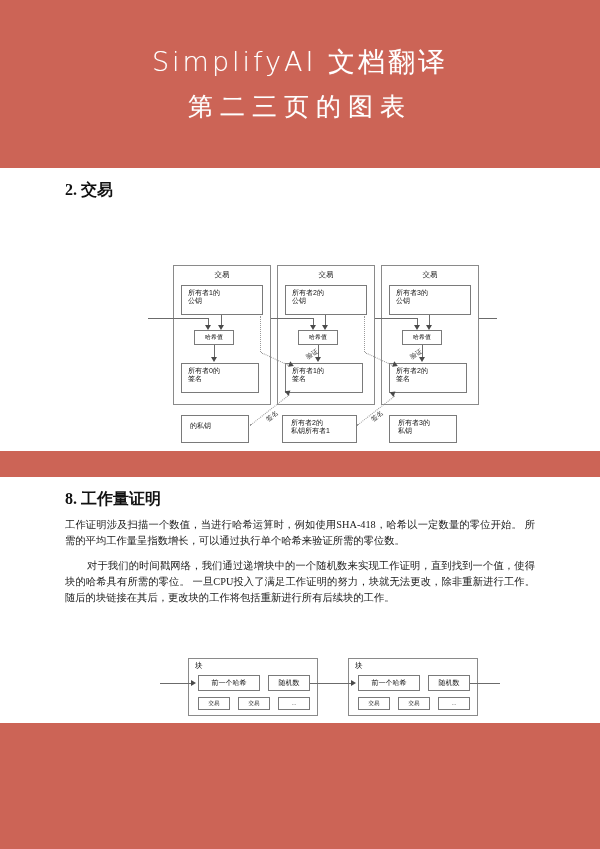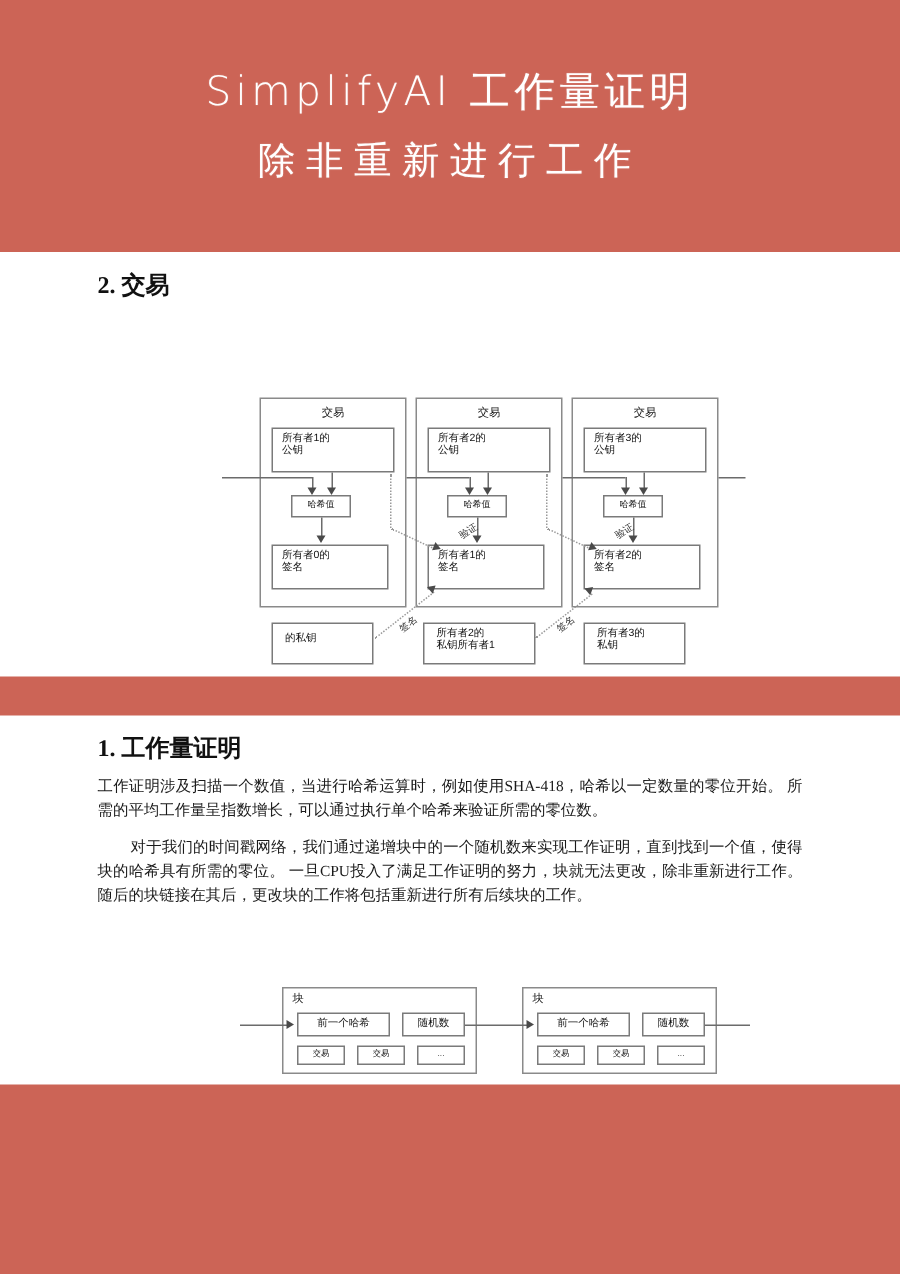--- a/index.html
+++ b/index.html
@@ -156,22 +156,22 @@
     font-family: "Liberation Sans", sans-serif;
     white-space: nowrap;
   }
   .rot-neg { transform: rotate(-32deg); }
   .rot-pos { transform: rotate(-38deg); }
 </style>
 </head>
 <body>
 
 <div class="banner" id="top-banner">
-  <div class="title-line" id="title-main">SimplifyAI 工作量证明</div>
-  <div class="title-line" id="title-sub">除非重新进行工作</div>
+  <div class="title-line" id="title-main">SimplifyAI 文档翻译</div>
+  <div class="title-line" id="title-sub">第二三页的图表</div>
 </div>
 
 <div class="section" id="section-transactions">
   <div class="sec-heading">2. 交易</div>
 </div>
 
 <div class="diagram" id="tx-diagram" style="top:0;height:0;">
 
   <div class="dbox outer-tx" style="left:173px; top:265px; width:98px; height:140px;"></div>
   <div class="lbl-tx-title" style="left:173px; top:270px; width:98px;">交易</div>
@@ -254,21 +254,21 @@
   <div class="edge-label rot-pos" style="left:266px; top:412px;">签名</div>
 
   <div class="dotted" style="left:357px; top:425px; width:48px; transform: rotate(-38deg);"></div>
   <div class="arrow-dr" style="left:391px; top:390px; transform: rotate(-40deg);"></div>
   <div class="edge-label rot-pos" style="left:371px; top:412px;">签名</div>
 </div>
 
 <div class="banner" id="mid-banner"></div>
 
 <div class="section" id="section-pow">
-  <div class="sec-heading">1. 工作量证明</div>
+  <div class="sec-heading">8. 工作量证明</div>
   <p class="sec-para">工作证明涉及扫描一个数值，当进行哈希运算时，例如使用SHA-418，哈希以一定数量的零位开始。 所需的平均工作量呈指数增长，可以通过执行单个哈希来验证所需的零位数。</p>
   <p class="sec-para indent" style="margin-top:10px;">对于我们的时间戳网络，我们通过递增块中的一个随机数来实现工作证明，直到找到一个值，使得块的哈希具有所需的零位。 一旦CPU投入了满足工作证明的努力，块就无法更改，除非重新进行工作。 随后的块链接在其后，更改块的工作将包括重新进行所有后续块的工作。</p>
 </div>
 
 <div class="diagram" id="block-diagram" style="top:0;height:0;">
 
   <div class="dbox outer-tx" style="left:188px; top:658px; width:130px; height:58px;"></div>
   <div class="lbl-tx-title" style="left:195px; top:661px; width:40px; text-align:left;">块</div>
   <div class="dbox" style="left:198px; top:675px; width:62px; height:16px; font-size:7px;">前一个哈希</div>
   <div class="dbox" style="left:268px; top:675px; width:42px; height:16px; font-size:7px;">随机数</div>

